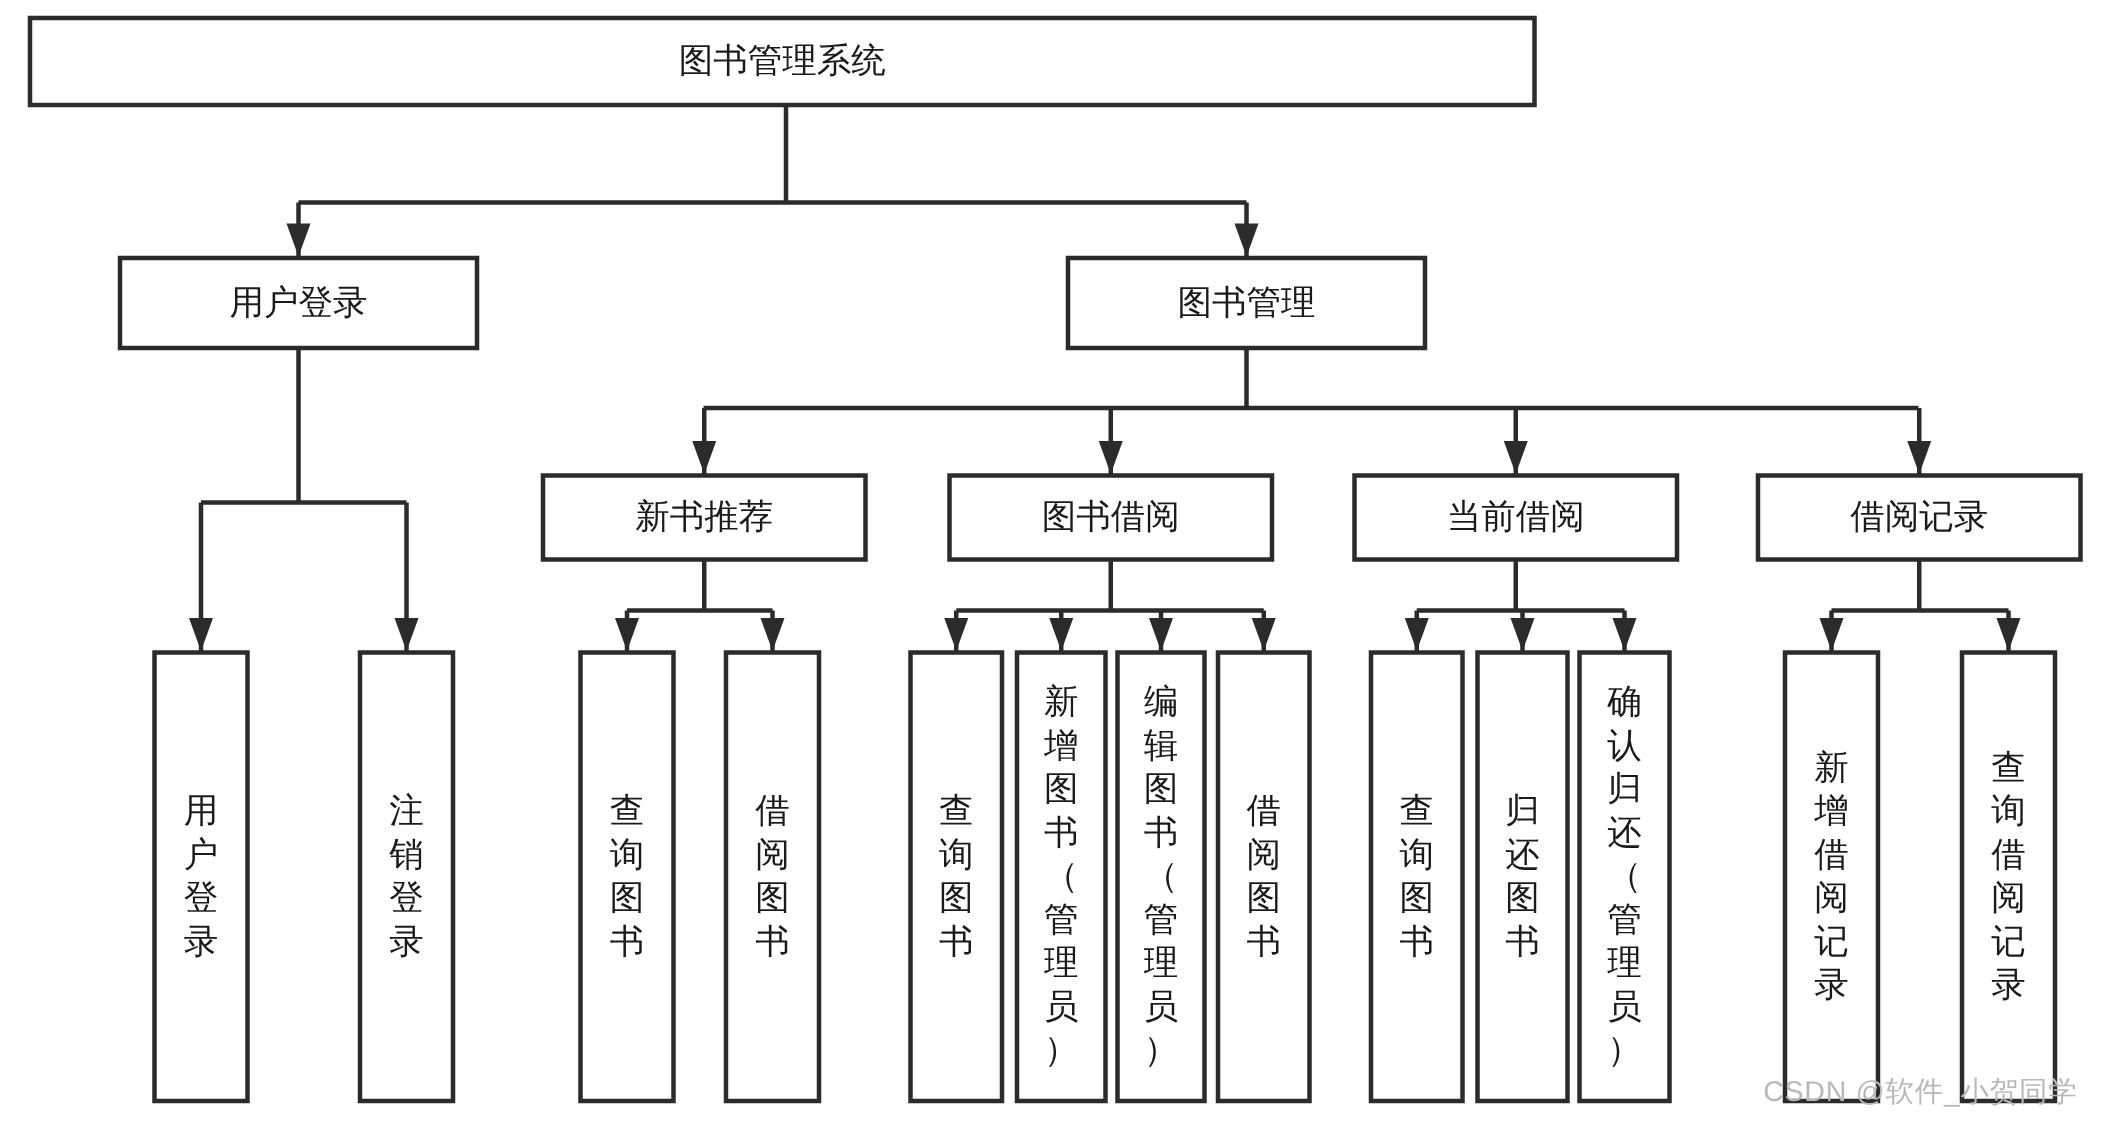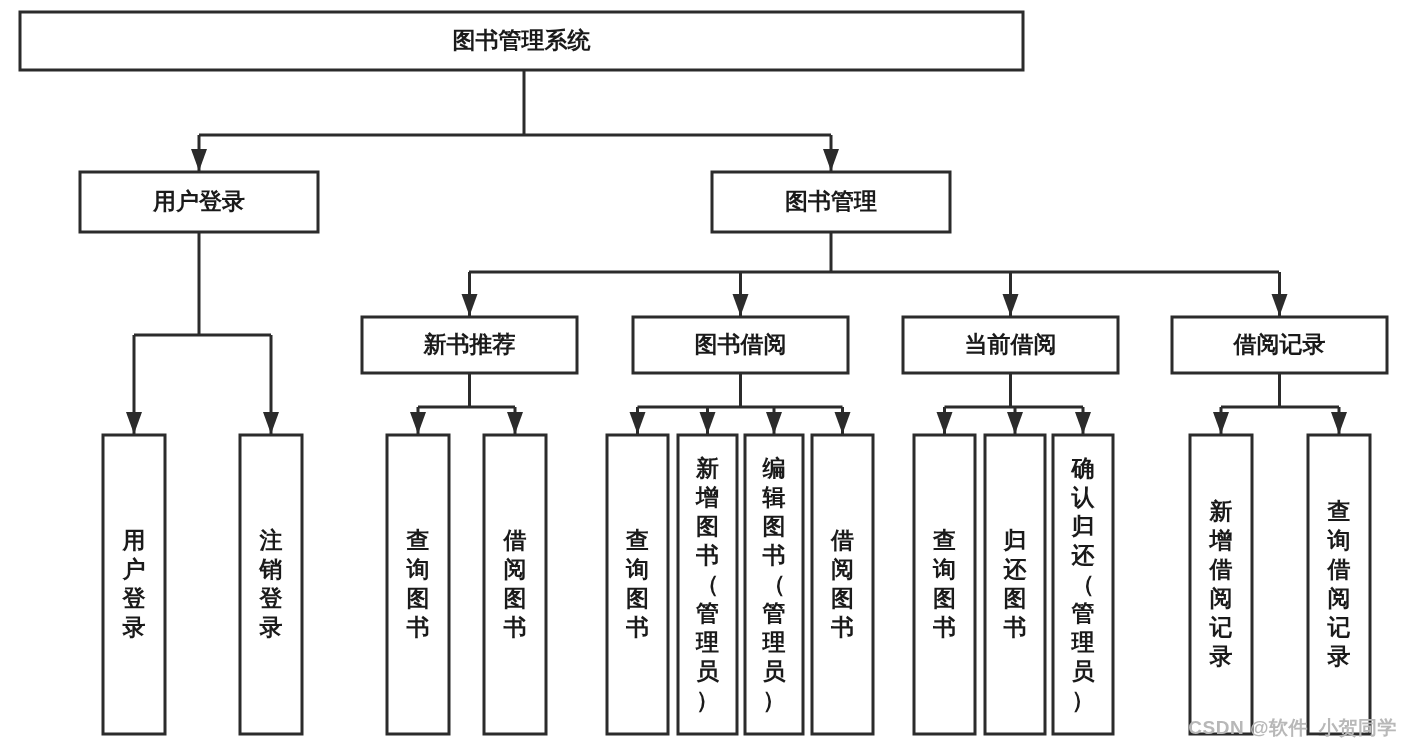--- a/index.html
+++ b/index.html
@@ -12,21 +12,20 @@
     width: 1405px;
     height: 747px;
     font-family: "Liberation Sans", "DejaVu Sans", sans-serif;
     overflow: hidden;
     position: relative;
   }
   #diagram-root {
     position: relative;
     width: 1405px;
     height: 747px;
-    font-weight: bold;
   }
   svg#tree-svg {
     position: absolute;
     top: 0;
     left: 0;
     width: 1405px;
     height: 747px;
     display: block;
   }
   .node-box {
@@ -52,21 +51,21 @@
     dominant-baseline: middle;
   }
   .node-label-v {
     font-family: "Liberation Sans", "DejaVu Sans", sans-serif;
     font-size: 23px;
     fill: #1a1a1a;
     text-anchor: middle;
   }
   .watermark {
     position: absolute;
-    right: 8px;
+    right: 20px;
     bottom: 6px;
     font-family: "Liberation Sans", "DejaVu Sans", sans-serif;
     font-size: 19px;
     color: #b8b8b8;
     letter-spacing: 0.5px;
     white-space: nowrap;
     user-select: none;
   }
 </style>
 </head>

